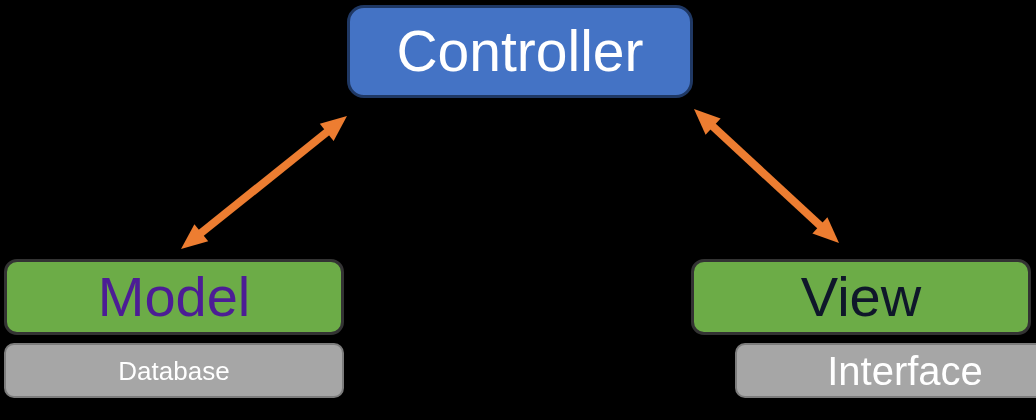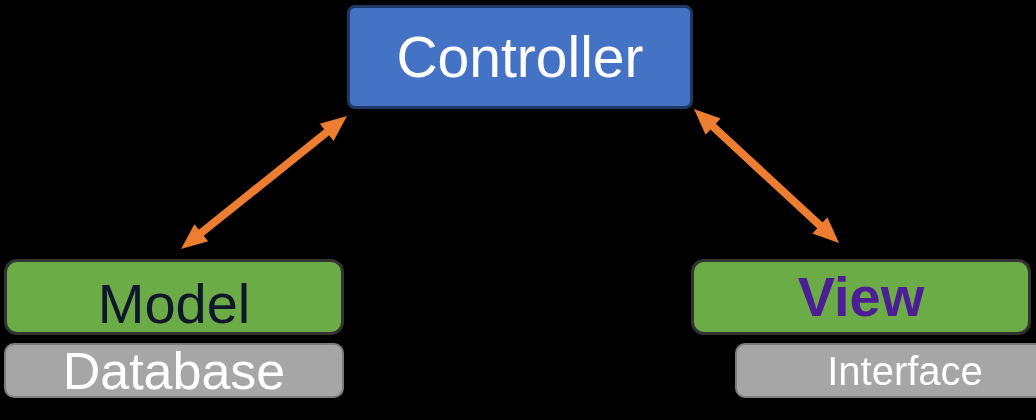--- a/index.html
+++ b/index.html
@@ -29,33 +29,33 @@
     display: flex;
     align-items: center;
     justify-content: center;
     border-style: solid;
     color: #ffffff;
     font-weight: 400;
     line-height: 1;
     white-space: nowrap;
   }
   .node-controller {
-    left: 347px; top: 5px; width: 346px; height: 104px;
+    left: 347px; top: 5px; width: 346px; height: 93px;
     background: #4473C5; border-color: #1F3864; border-width: 3px;
-    border-radius: 8px; font-size: 57px;
+    border-radius: 17px; font-size: 57px;
   }
   .node-model {
     left: 4px; top: 259px; width: 340px; height: 76px;
     background: #6CAC47; border-color: #333333; border-width: 3px;
     border-radius: 13px; font-size: 56px;
   }
   .node-database {
     left: 4px; top: 343px; width: 340px; height: 55px;
     background: #A6A6A6; border-color: #7C7C7C; border-width: 2px;
-    border-radius: 10px; font-size: 52px;
+    border-radius: 10px; font-size: 26px;
   }
   .node-view {
     left: 691px; top: 259px; width: 340px; height: 76px;
     background: #6CAC47; border-color: #333333; border-width: 3px;
     border-radius: 13px; font-size: 56px;
   }
   .node-interface {
     left: 691px; top: 343px; width: 340px; height: 55px;
     background: #A6A6A6; border-color: #7C7C7C; border-width: 2px;
     border-radius: 10px; font-size: 40px;
@@ -76,29 +76,29 @@
       <line x1="705.8" y1="119.9" x2="827.2" y2="232.1" stroke-width="8" stroke="#ED7D31"></line>
       <polygon points="694,109 705.6,134.7 720.6,118.5" fill="#ED7D31"></polygon>
       <polygon points="839,243 812.4,233.4 827.4,217.3" fill="#ED7D31"></polygon>
     </g>
   </svg>
 
   <div class="node node-controller" style="background: rgb(68, 115, 197); border-color: rgb(31, 56, 100); color: rgb(255, 255, 255);">
     <span>Controller</span>
   </div>
 
-  <div class="node node-model" style="background: rgb(108, 172, 71); border-color: rgb(51, 51, 51); color: #0f172a; align-items: flex-end;">
+  <div class="node node-model" style="background: rgb(108, 172, 71); border-color: rgb(51, 51, 51); color: #4c1d95;">
     <span>Model</span>
   </div>
 
   <div class="node node-database" style="background: rgb(166, 166, 166); border-color: rgb(124, 124, 124); color: rgb(255, 255, 255);">
     <span>Database</span>
   </div>
 
-  <div class="node node-view" style="background: rgb(108, 172, 71); border-color: rgb(51, 51, 51); color: #4c1d95; font-weight: bold;">
+  <div class="node node-view" style="background: rgb(108, 172, 71); border-color: rgb(51, 51, 51); color: #0f172a;">
     <span>View</span>
   </div>
 
   <div class="node node-interface" style="background: rgb(166, 166, 166); border-color: rgb(124, 124, 124); color: rgb(255, 255, 255); margin-left: 44px;">
     <span>Interface</span>
   </div>
 
 </div>
 
 </body></html>

